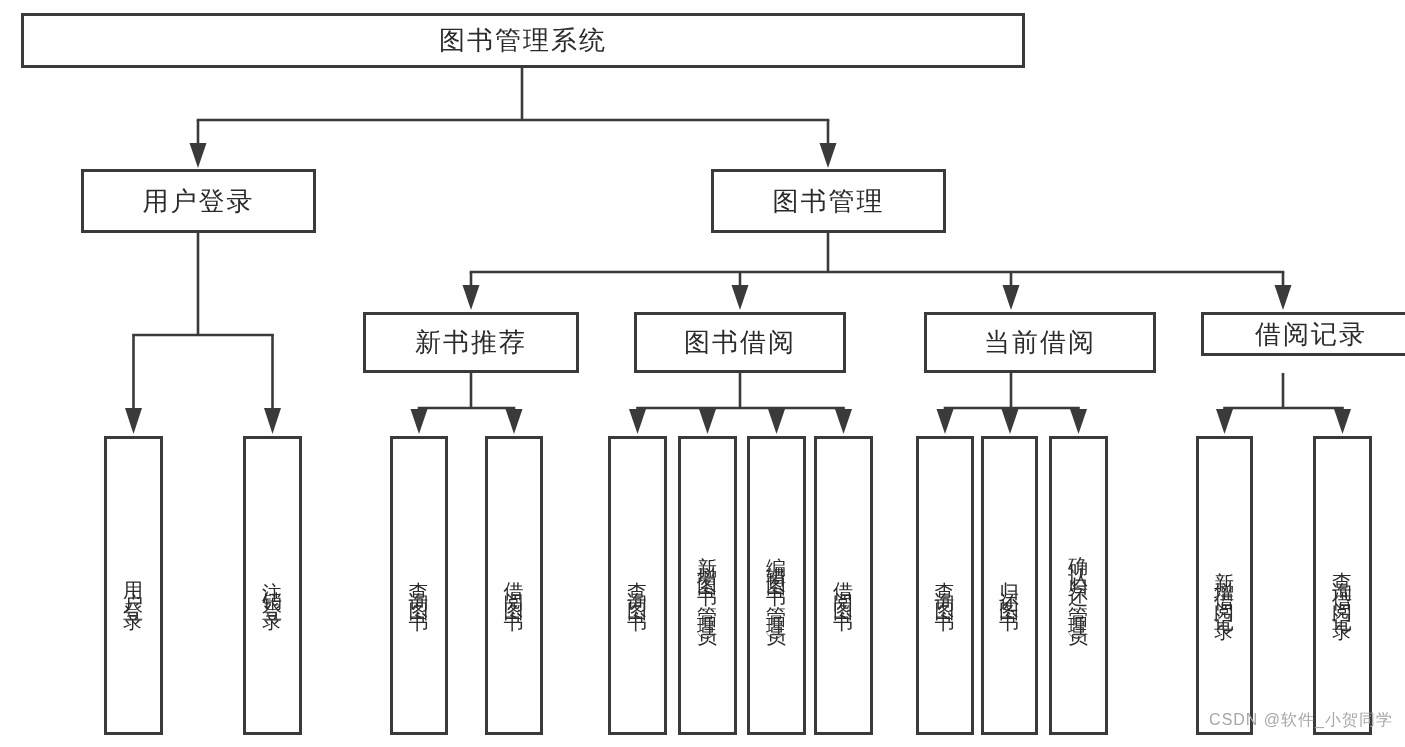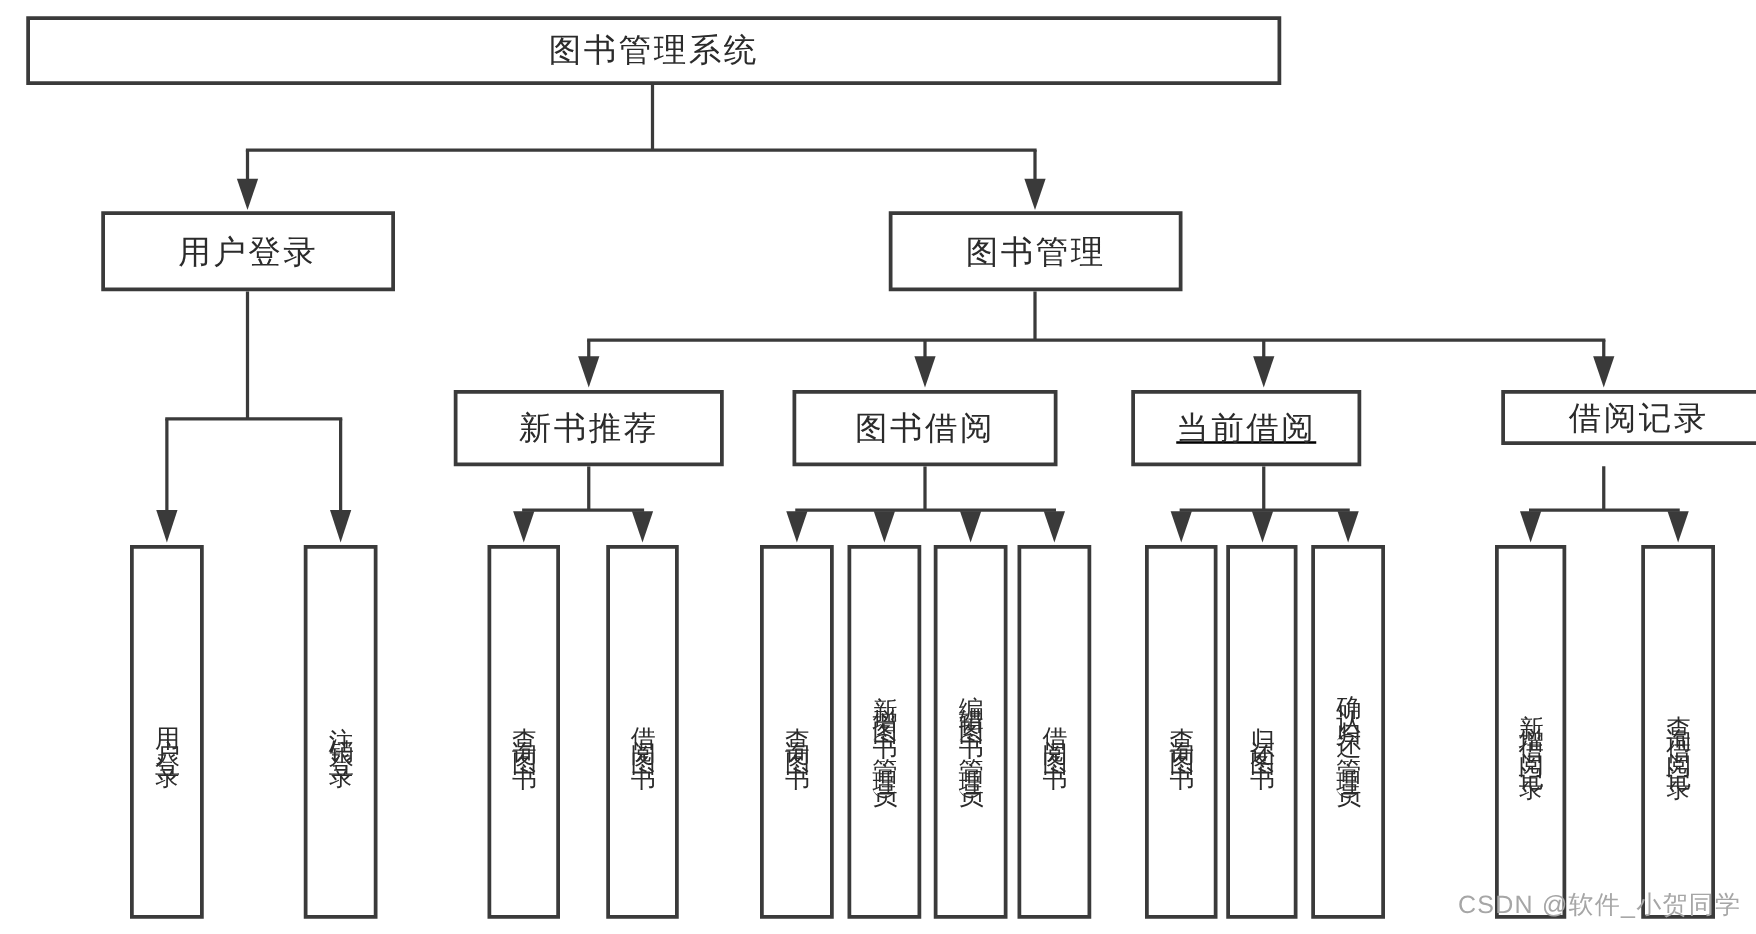--- a/index.html
+++ b/index.html
@@ -50,21 +50,21 @@
     text-orientation: mixed;
     font-size: 20px;
     line-height: 1.1;
     letter-spacing: 10px;
     color: var(--text, #2b2b2b);
   }
   .watermark {
     position: absolute;
     top: 710px;
     right: 12px;
-    font-size: 20px;
+    font-size: 16px;
     letter-spacing: 1px;
     color: var(--watermark, #a6a6a6);
     z-index: 5;
     white-space: nowrap;
   }
 </style>
 </head>
 <body>
 
 <div id="canvas">
@@ -137,21 +137,21 @@
   <div class="box" style="left:711px;top:169px;width:235px;height:64px;">
     <span class="hlabel">图书管理</span>
   </div>
 
   <div class="box" style="left:363px;top:312px;width:216px;height:61px;align-items:center;">
     <span class="hlabel">新书推荐</span>
   </div>
   <div class="box" style="left:634px;top:312px;width:212px;height:61px;">
     <span class="hlabel">图书借阅</span>
   </div>
-  <div class="box" style="left:905px;top:312px;width:184px;height:61px;text-decoration:underline;">
+  <div class="box" style="left:924px;top:312px;width:232px;height:61px;">
     <span class="hlabel">当前借阅</span>
   </div>
   <div class="box" style="left:1201px;top:312px;width:220px;height:44px;">
     <span class="hlabel">借阅记录</span>
   </div>
 
   <div class="box" style="left:104px;top:436px;width:59px;height:299px;">
     <span class="vlabel">用户登录</span>
   </div>
   <div class="box" style="left:243px;top:436px;width:59px;height:299px;">

